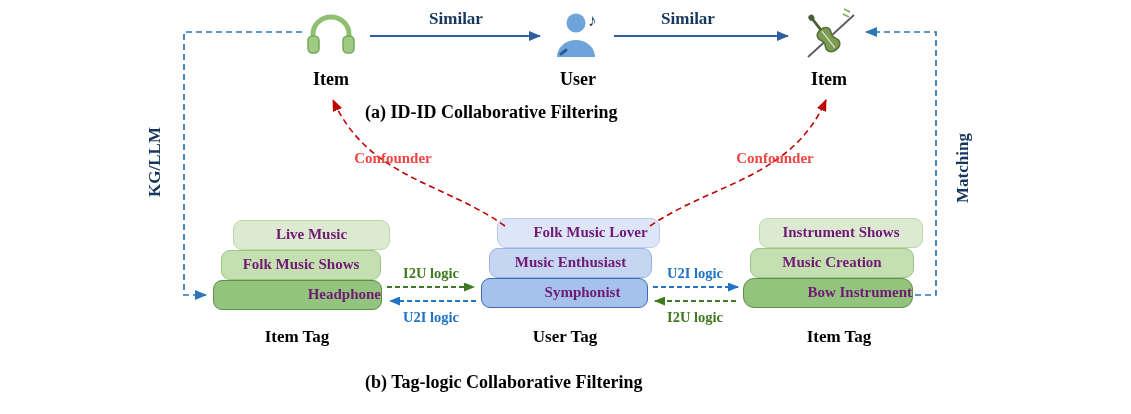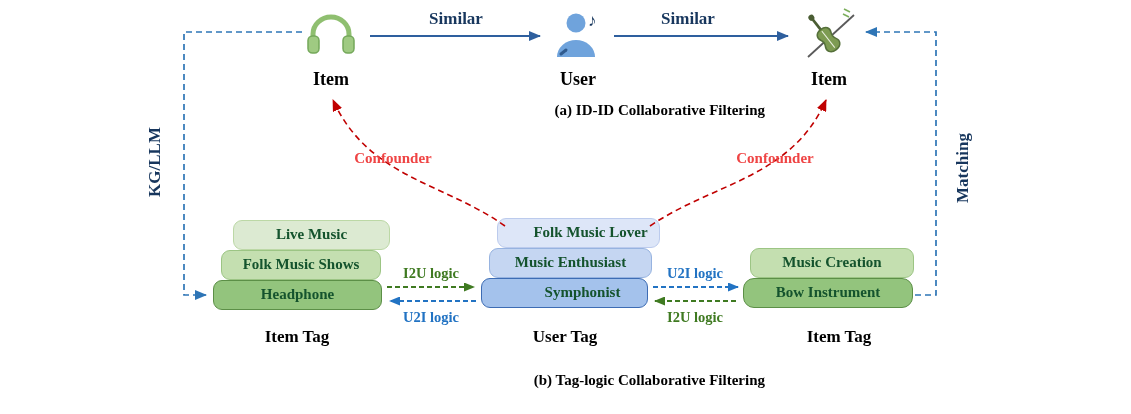--- a/index.html
+++ b/index.html
@@ -3,32 +3,32 @@
 <meta charset="utf-8">
 <style>
   html,body{margin:0;padding:0;background:#fff;}
   #figure{
     position:relative;width:1131px;height:414px;background:#ffffff;overflow:hidden;
     font-family:"Liberation Serif","DejaVu Serif",serif;
   }
   .abs{position:absolute;}
   .tag-box{
     position:absolute;height:30px;line-height:27px;text-align:center;
-    font-weight:bold;font-size:15px;color:#14532d;border-radius:9px;
+    font-weight:bold;font-size:15px;color:#701a75;border-radius:9px;
     border:1.5px solid;box-sizing:border-box;z-index:4;
   }
   .g-back{background:#dcead2;border-color:#bcd8a6;}
   .g-mid{background:#c4dfb0;border-color:#9cc584;}
-  .g-front{background:#93c47d;border-color:#5c8f47;}
+  .g-front{background:#93c47d;border-color:#5c8f47;text-align:right;}
   .b-back{background:#dde6f8;border-color:#bccbed;}
   .b-mid{background:#c5d6f2;border-color:#97b3e0;}
   .b-front{background:#a4c2ec;border-color:#3d6cb4;}
   .idlabel{font-size:18px;font-weight:bold;text-align:center;color:#000;z-index:10;}
   .similar{color:#17365d;font-size:17px;font-weight:bold;text-align:center;z-index:10;}
-  .caption{font-size:15px;font-weight:bold;text-align:right;color:#000;z-index:10;}
+  .caption{font-size:18px;font-weight:bold;text-align:left;color:#000;z-index:10;}
   .vert{color:#17365d;font-size:17px;font-weight:bold;text-align:center;
         transform:rotate(-90deg);z-index:10;height:20px;line-height:20px;}
   .confounder{color:#ef4444;font-size:15px;font-weight:bold;text-align:center;z-index:10;}
   .stack-label{font-size:17px;font-weight:bold;text-align:center;color:#000000;z-index:10;}
   .logic{font-size:14.5px;font-weight:bold;text-align:center;z-index:10;}
   .logic.green{color:#3f7a21;}
   .logic.blue{color:#2273c3;}
   #arrow-layer{position:absolute;left:0;top:0;z-index:5;pointer-events:none;}
   .icon{z-index:6;}
 </style>
@@ -113,20 +113,21 @@
   <div class="tag-box g-back" style="left:233px;top:220px;width:157px;">Live Music</div>
   <div class="tag-box g-mid" style="left:221px;top:250px;width:160px;">Folk Music Shows</div>
   <div class="tag-box g-front" style="left:213px;top:280px;width:169px;">Headphone</div>
   <div class="abs stack-label" style="left:247px;top:327px;width:100px;">Item Tag</div>
 
   <div class="tag-box b-back" style="left:497px;top:218px;width:163px;padding-left:24px;">Folk Music Lover</div>
   <div class="tag-box b-mid" style="left:489px;top:248px;width:163px;">Music Enthusiast</div>
   <div class="tag-box b-front" style="left:481px;top:278px;width:167px;padding-left:36px;">Symphonist</div>
   <div class="abs stack-label" style="left:515px;top:327px;width:100px;">User Tag</div>
 
+  <div class="tag-box g-back" style="left:759px;top:218px;width:164px;">Instrument Shows</div>
   <div class="tag-box g-mid" style="left:750px;top:248px;width:164px;">Music Creation</div>
   <div class="tag-box g-front" style="left:743px;top:278px;width:170px;border-radius:11px;">Bow Instrument</div>
   <div class="abs stack-label" style="left:789px;top:327px;width:100px;">Item Tag</div>
 
   <div class="abs logic green" style="left:391px;top:265px;width:80px;">I2U logic</div>
   <div class="abs logic blue" style="left:391px;top:309px;width:80px;">U2I logic</div>
   <div class="abs logic blue" style="left:655px;top:265px;width:80px;">U2I logic</div>
   <div class="abs logic green" style="left:655px;top:309px;width:80px;">I2U logic</div>
 
   <div class="abs caption" style="left:365px;top:372px;width:400px;">(b) Tag-logic Collaborative Filtering</div>

